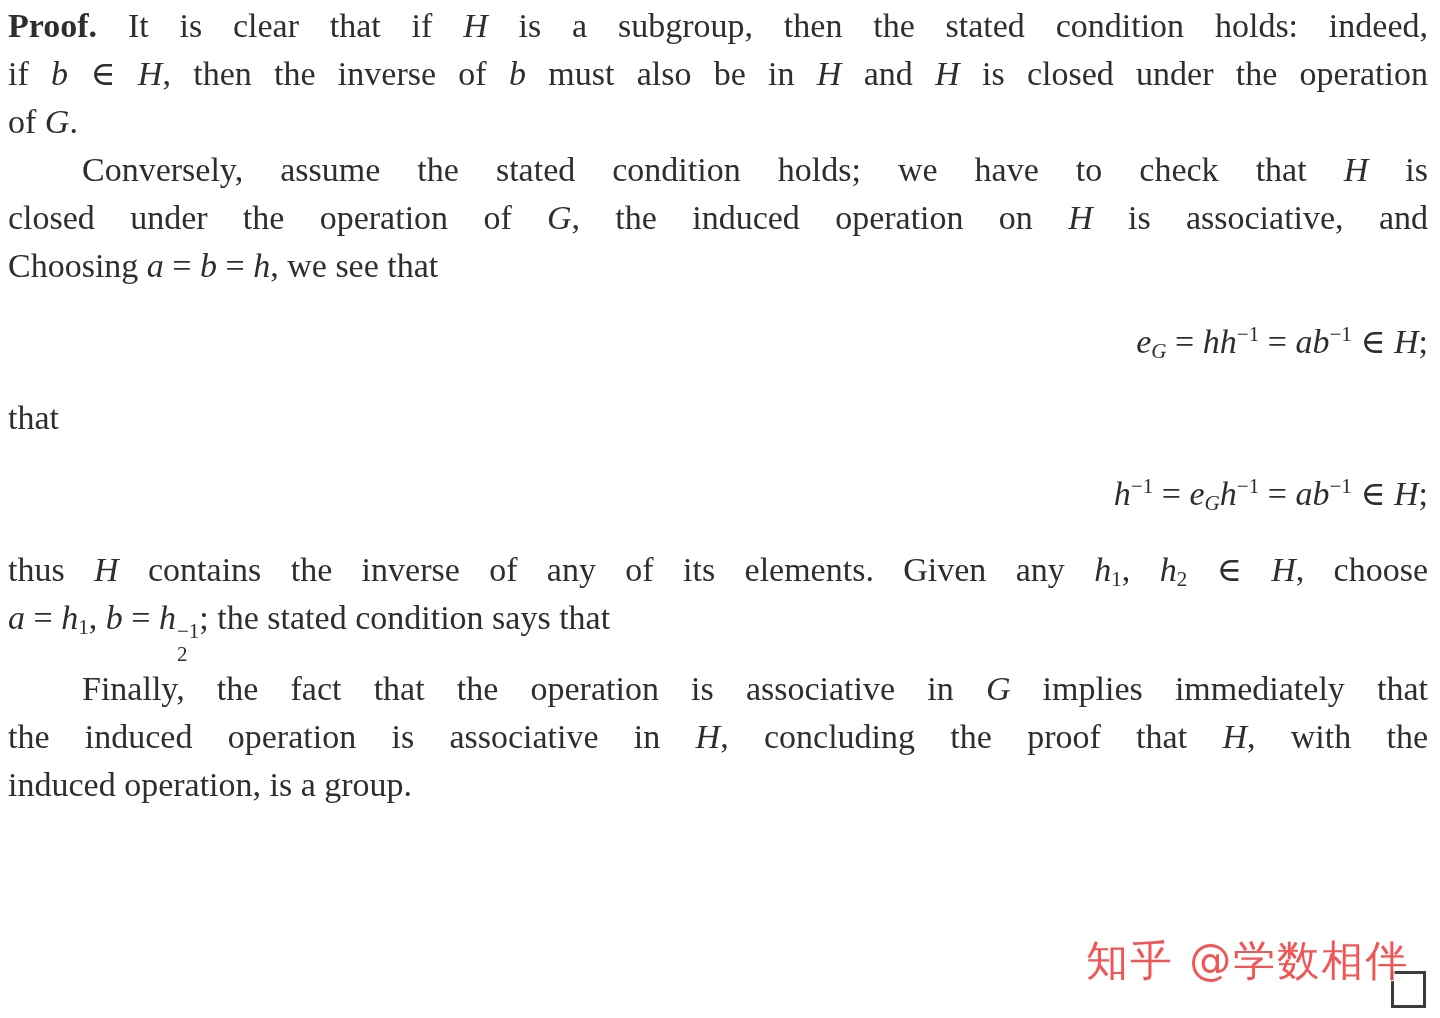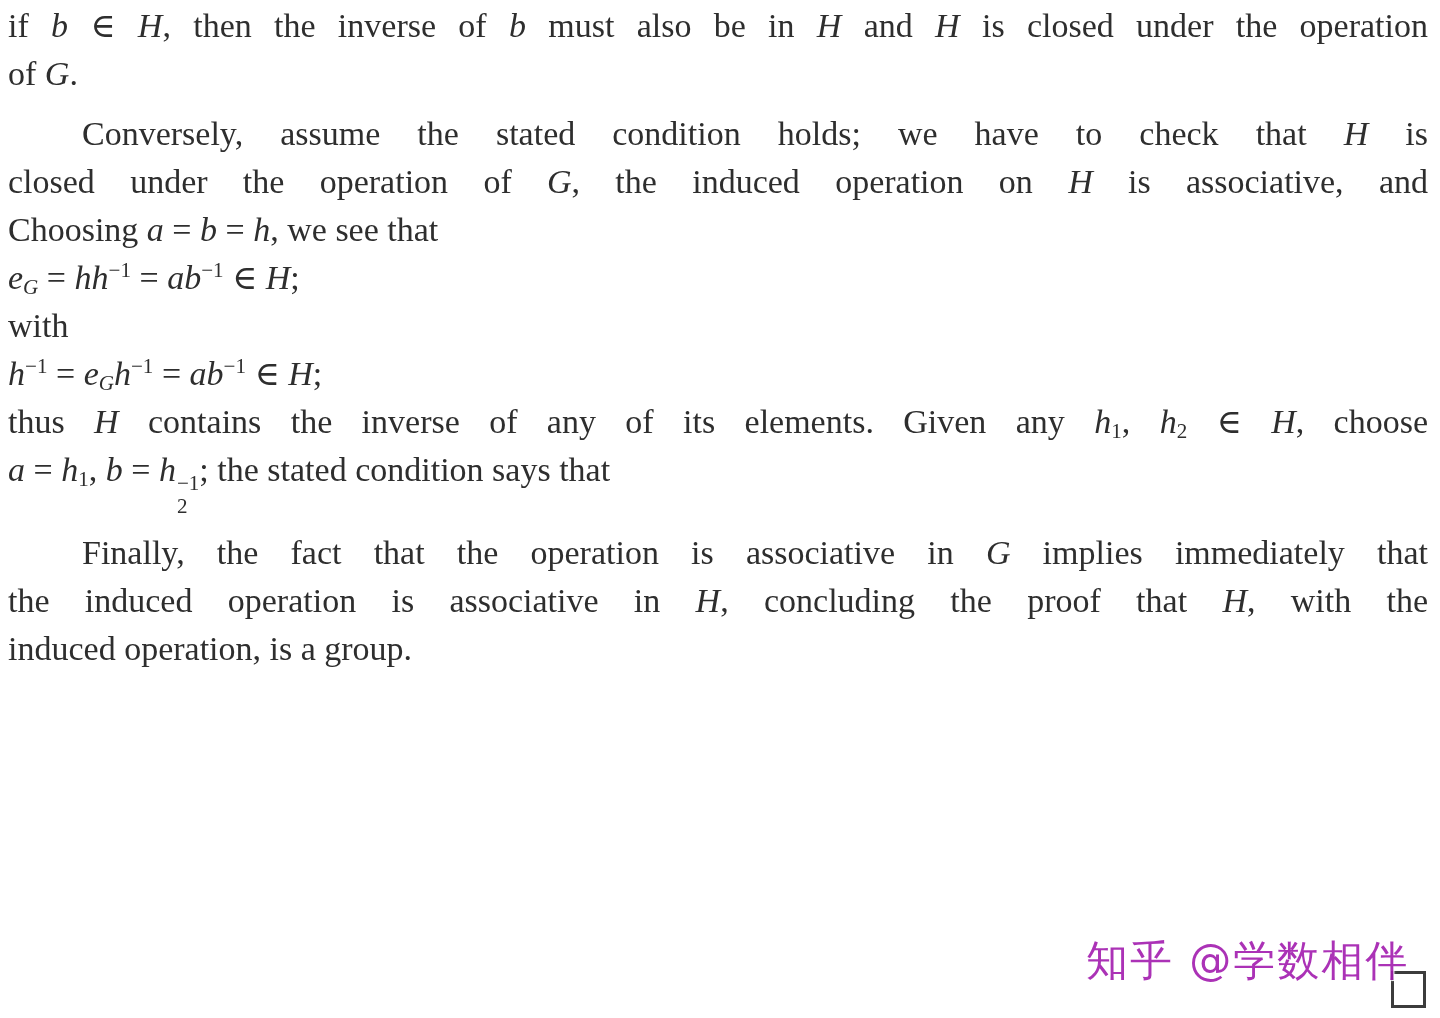--- a/index.html
+++ b/index.html
@@ -6,23 +6,23 @@
   body{
     width:1440px;height:1018px;position:relative;overflow:hidden;
     background:#ffffff;color:#2e2e2e;
     font-family:"Liberation Serif","DejaVu Serif",serif;
     font-size:34px;line-height:48px;
   }
   .doc{padding:2px 12px 0 8px;position:relative}
   .line{text-align:justify}
   .j{text-align-last:justify}
   .ind{text-indent:74px}
-  .para{margin-top:12px}
+  .para{margin-top:0}
   .para.first{margin-top:0}
-  .eq{margin:0 0;text-align:left}
+  .eq{margin:28px 0;text-align:right}
   em{font-style:italic}
   b{font-weight:bold}
   sub,sup{font-size:62%;line-height:0;position:relative;vertical-align:baseline}
   sup{top:-0.55em}
   sub{top:0.22em}
   .it{font-style:italic}
   .stk{display:inline-flex;flex-direction:column;align-items:flex-start;
        font-size:62%;line-height:1.05;vertical-align:-0.45em;margin-left:1px}
   .watermark{
     position:absolute;left:1086px;top:936px;white-space:nowrap;
@@ -35,34 +35,35 @@
     position:absolute;right:14px;top:971px;width:29px;height:31px;
     border:3px solid #3c3c3c;background:transparent;z-index:1;
   }
 </style>
 </head>
 <body style="background: rgb(255, 255, 255); color: rgb(46, 46, 46);">
 
 <div class="doc">
 
   <div class="para first">
+    <div class="line j"><b>Proof.</b>  It is clear that if <em>H</em> is a subgroup, then the stated condition holds:  indeed,</div>
     <div class="line j">if <em>b</em> ∈ <em>H</em>, then the inverse of <em>b</em> must also be in <em>H</em> and <em>H</em> is closed under the operation</div>
     <div class="line">of <em>G</em>.</div>
   </div>
 
   <div class="para">
     <div class="line j ind">Conversely, assume the stated condition holds; we have to check that <em>H</em> is</div>
     <div class="line j">closed under the operation of <em>G</em>, the induced operation on <em>H</em> is associative, and</div>
     <div class="line">Choosing <em>a</em> = <em>b</em> = <em>h</em>, we see that</div>
   </div>
 
   <div class="eq"><em>e</em><sub class="it">G</sub> = <em>hh</em><sup>−1</sup> = <em>ab</em><sup>−1</sup> ∈ <em>H</em>;</div>
 
   <div class="para first">
-    <div class="line">with</div>
+    <div class="line">that</div>
   </div>
 
   <div class="eq"><em>h</em><sup>−1</sup> = <em>e</em><sub class="it">G</sub><em>h</em><sup>−1</sup> = <em>ab</em><sup>−1</sup> ∈ <em>H</em>;</div>
 
   <div class="para first">
     <div class="line j">thus <em>H</em> contains the inverse of any of its elements.  Given any <em>h</em><sub>1</sub>, <em>h</em><sub>2</sub> ∈ <em>H</em>, choose</div>
     <div class="line"><em>a</em> = <em>h</em><sub>1</sub>, <em>b</em> = <em>h</em><span class="stk">
           <span>−1</span>
           <span>2</span>
         </span>; the stated condition says that</div>
@@ -71,14 +72,14 @@
 
 
   <div class="para">
     <div class="line j ind">Finally, the fact that the operation is associative in <em>G</em> implies immediately that</div>
     <div class="line j">the induced operation is associative in <em>H</em>, concluding the proof that <em>H</em>, with the</div>
     <div class="line">induced operation, is a group.</div>
   </div>
 
 </div>
 
-<div class="watermark" style="color: #a21caf;">知乎 @学数相伴</div>
+<div class="watermark" style="color: #ef4444;">知乎 @学数相伴</div>
 <div class="qed"></div>
 
 </body></html>

